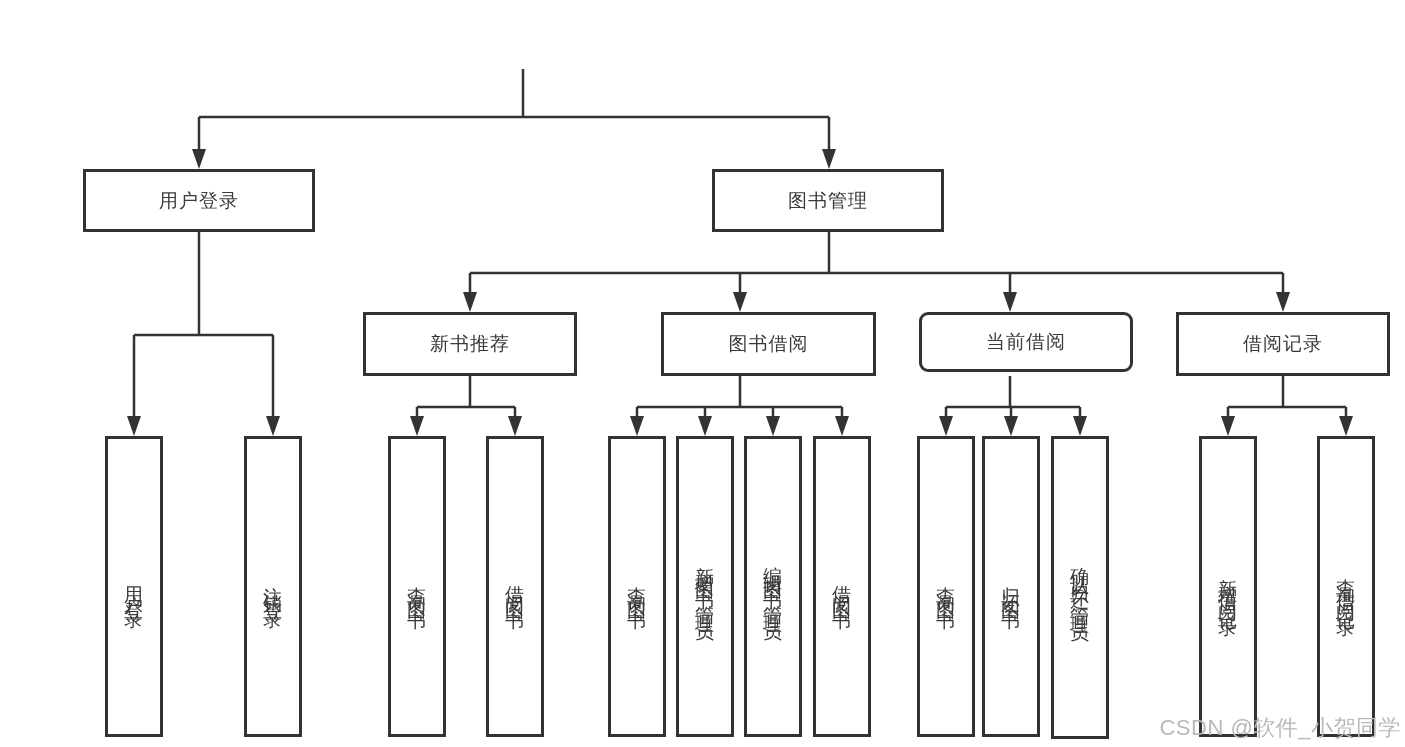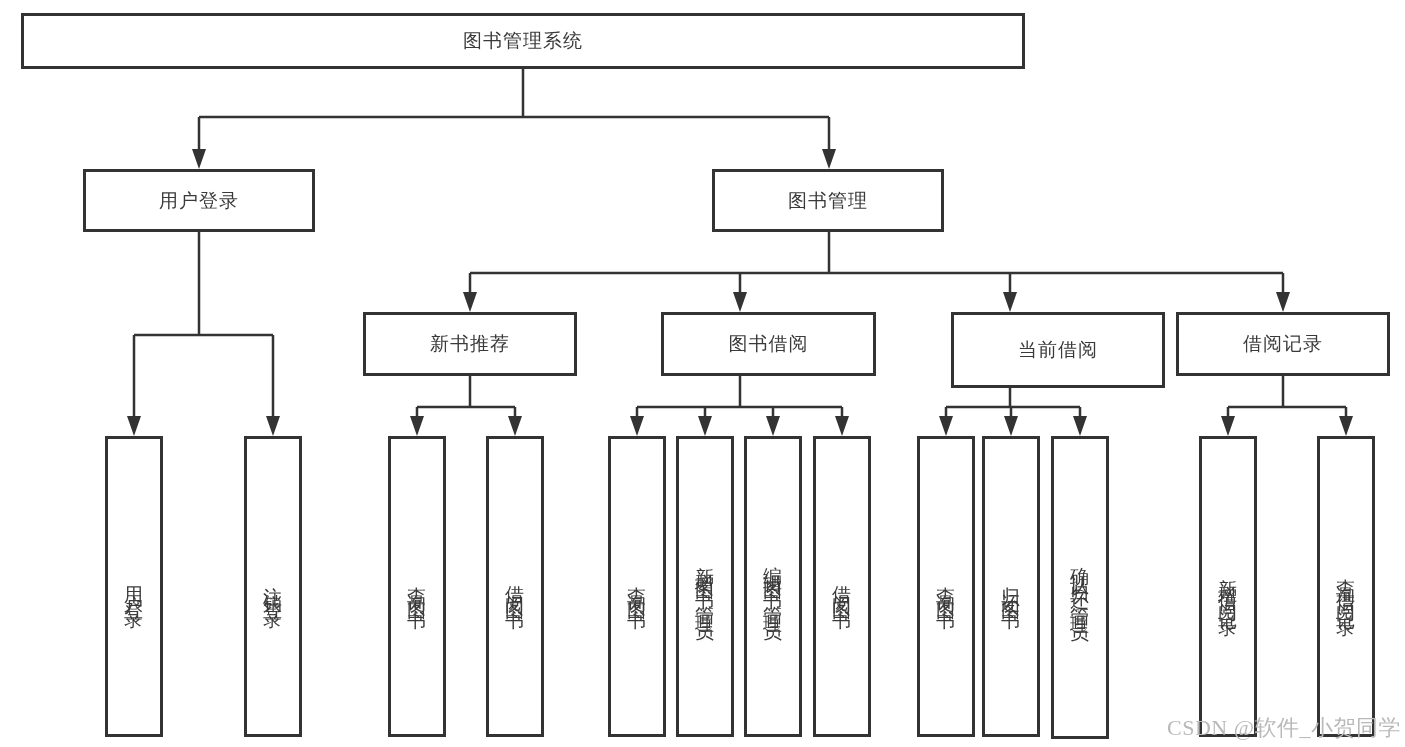--- a/index.html
+++ b/index.html
@@ -47,21 +47,20 @@
   }
   .watermark {
     position: absolute;
     right: 4px;
     bottom: 4px;
     font-size: 22px;
     color: #b9b9b9;
     letter-spacing: 0.5px;
     z-index: 3;
     white-space: nowrap;
-    font-family: Liberation Serif, serif;
   }
 </style>
 </head>
 <body>
 
 <div class="stage">
 
   <svg class="connectors" width="1405" height="747" viewBox="0 0 1405 747">
 
     <path fill="none" stroke="#333333" stroke-width="2.5" d="M523 69 V117 M199 117 H829 M199 117 V152 M829 117 V152
@@ -74,38 +73,35 @@
 
     <path fill="#333333" stroke="none" d="M192 149 h14 l-7 20 z M822 149 h14 l-7 20 z
              M463 292 h14 l-7 20 z M733 292 h14 l-7 20 z M1003 292 h14 l-7 20 z M1276 292 h14 l-7 20 z
              M127 416 h14 l-7 20 z M266 416 h14 l-7 20 z
              M410 416 h14 l-7 20 z M508 416 h14 l-7 20 z
              M630 416 h14 l-7 20 z M698 416 h14 l-7 20 z M766 416 h14 l-7 20 z M835 416 h14 l-7 20 z
              M939 416 h14 l-7 20 z M1004 416 h14 l-7 20 z M1073 416 h14 l-7 20 z
              M1221 416 h14 l-7 20 z M1339 416 h14 l-7 20 z"></path>
   </svg>
 
-  <div class="node h-node" style="left:21px; top:13px; width:1004px; height:56px;">
-    <span>图书管理系统</span>
-  </div>
 
   <div class="node h-node" style="left:83px; top:169px; width:232px; height:63px;">
     <span>用户登录</span>
   </div>
   <div class="node h-node" style="left:712px; top:169px; width:232px; height:63px;text-align:right;">
     <span>图书管理</span>
   </div>
 
   <div class="node h-node" style="left:363px; top:312px; width:214px; height:64px;align-items:center;">
     <span>新书推荐</span>
   </div>
   <div class="node h-node" style="left:633px; top:312px; width:215px; height:64px;margin-left:28px;">
     <span>图书借阅</span>
   </div>
-  <div class="node h-node" style="left:951px; top:312px; width:214px; height:76px;">
+  <div class="node h-node" style="left:919px; top:312px; width:214px; height:60px;border-radius:9px;">
     <span>当前借阅</span>
   </div>
   <div class="node h-node" style="left:1176px; top:312px; width:214px; height:64px;">
     <span>借阅记录</span>
   </div>
 
   <div class="node leaf" style="left:105px; top:436px; width:58px; height:301px;">
     <span>用户登录</span>
   </div>
   <div class="node leaf" style="left:244px; top:436px; width:58px; height:301px;">

